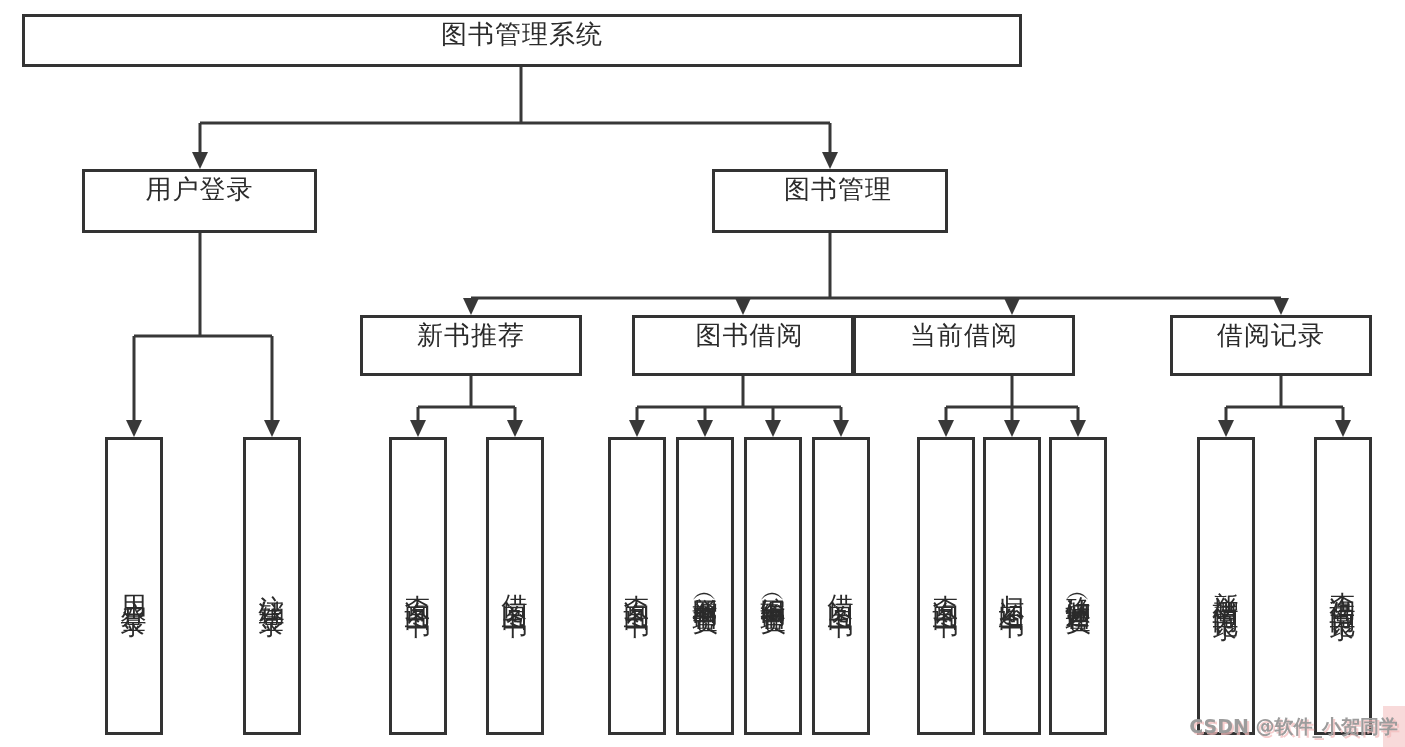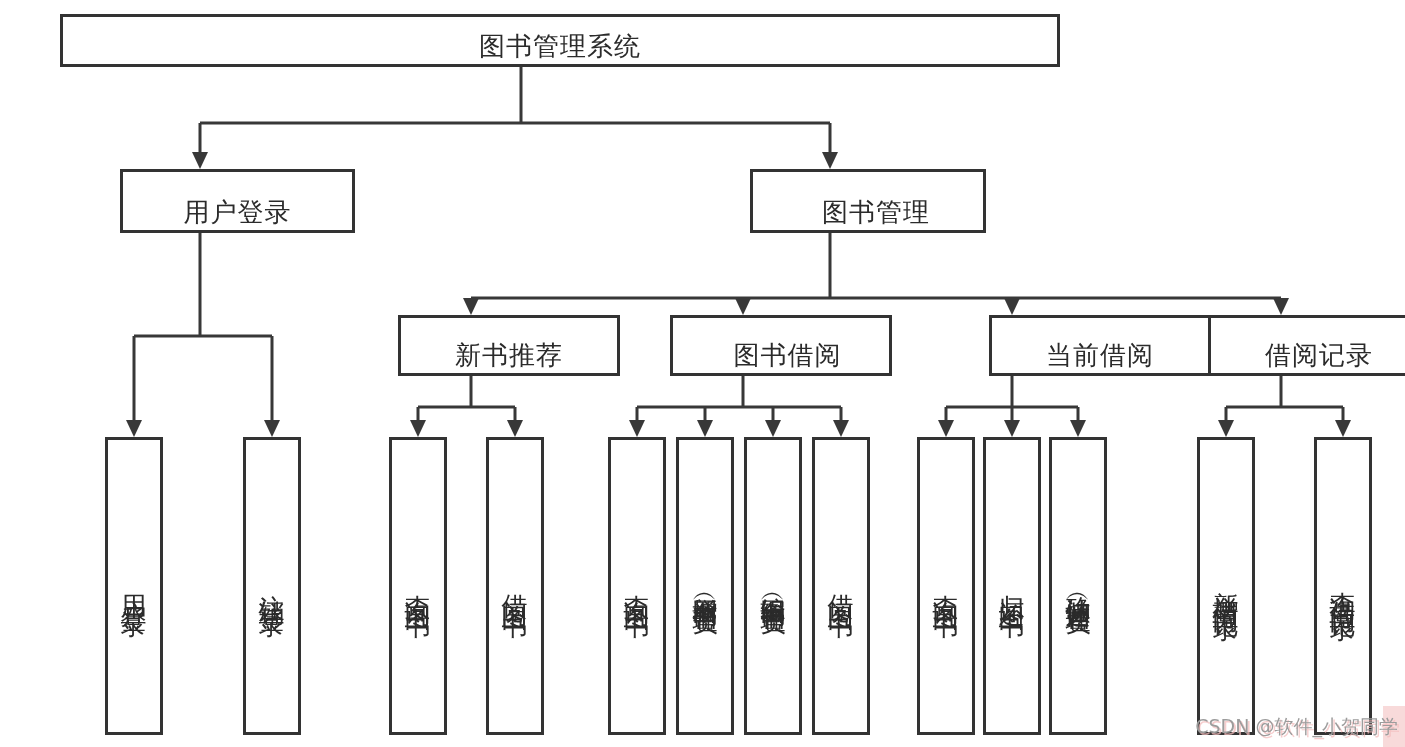--- a/index.html
+++ b/index.html
@@ -16,23 +16,22 @@
     left: 0; top: 0;
     width: 1405px; height: 747px;
     color: var(--line, #383838);
   }
   .hnode {
     position: absolute;
     box-sizing: border-box;
     background: var(--box-fill, #ffffff);
     border: 3px solid var(--box-border, #333333);
     display: flex;
-    align-items: flex-end;
+    align-items: flex-start;
     justify-content: center;
-    margin-left: 38px;
   }
   .hnode .label {
     font-size: 26px;
     color: var(--text, #2b2b2b);
     letter-spacing: 1px;
     white-space: nowrap;
   }
   .vnode {
     position: absolute;
     box-sizing: border-box;
@@ -63,20 +62,21 @@
   }
   .watermark {
     position: absolute;
     right: 7px;
     bottom: 7px;
     font-size: 19px;
     color: var(--watermark-text, #9c9c9c);
     text-shadow: 2px 2px 0 rgba(243, 188, 188, 0.75);
     white-space: nowrap;
     z-index: 3;
+    font-weight: bold;
   }
   .watermark-accent {
     position: absolute;
     right: 0;
     bottom: 0;
     width: 22px;
     height: 41px;
     background: var(--watermark-accent, #f3bcbc);
     opacity: 0.55;
     z-index: 2;
@@ -130,24 +130,24 @@
   <div class="hnode" style="left:712px; top:169px; width:236px; height:64px;padding-left:16px;">
     <span class="label">图书管理</span>
   </div>
 
   <div class="hnode" style="left:360px; top:315px; width:222px; height:61px;">
     <span class="label">新书推荐</span>
   </div>
   <div class="hnode" style="left:632px; top:315px; width:222px; height:61px;padding-left:13px;">
     <span class="label">图书借阅</span>
   </div>
-  <div class="hnode" style="left:951px; top:315px; width:222px; height:61px;">
+  <div class="hnode" style="left:853px; top:315px; width:222px; height:61px;">
     <span class="label">当前借阅</span>
   </div>
-  <div class="hnode" style="left:1170px; top:315px; width:222px; height:61px;">
+  <div class="hnode" style="left:1170px; top:315px; width:202px; height:61px;">
     <span class="label">借阅记录</span>
   </div>
 
   <div class="vnode" style="left:105px;">
     <span class="vtext">用户登录</span>
   </div>
   <div class="vnode" style="left:243px;">
     <span class="vtext">注销登录</span>
   </div>
 

